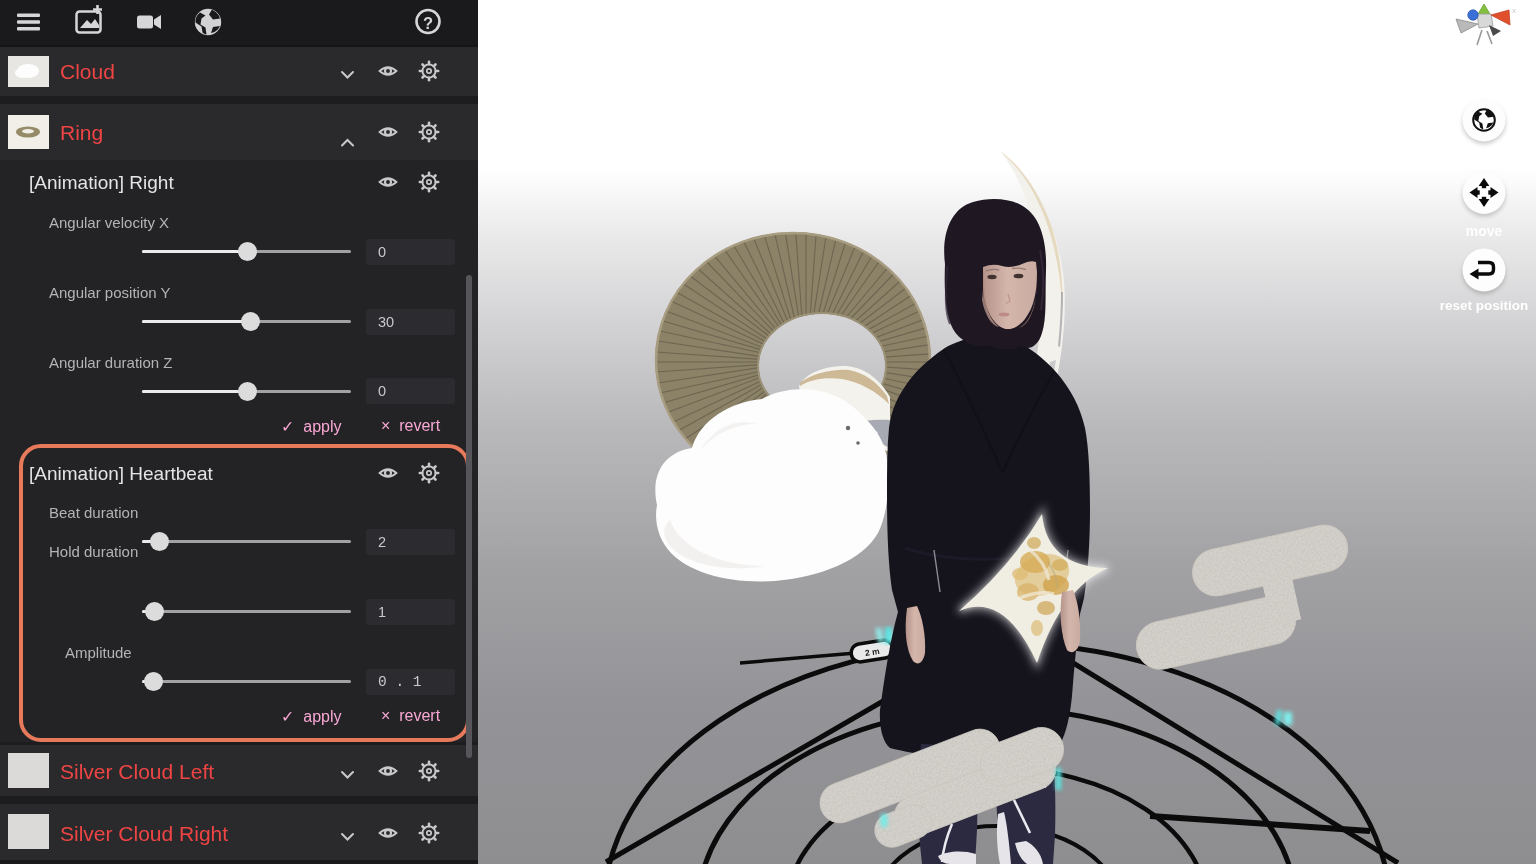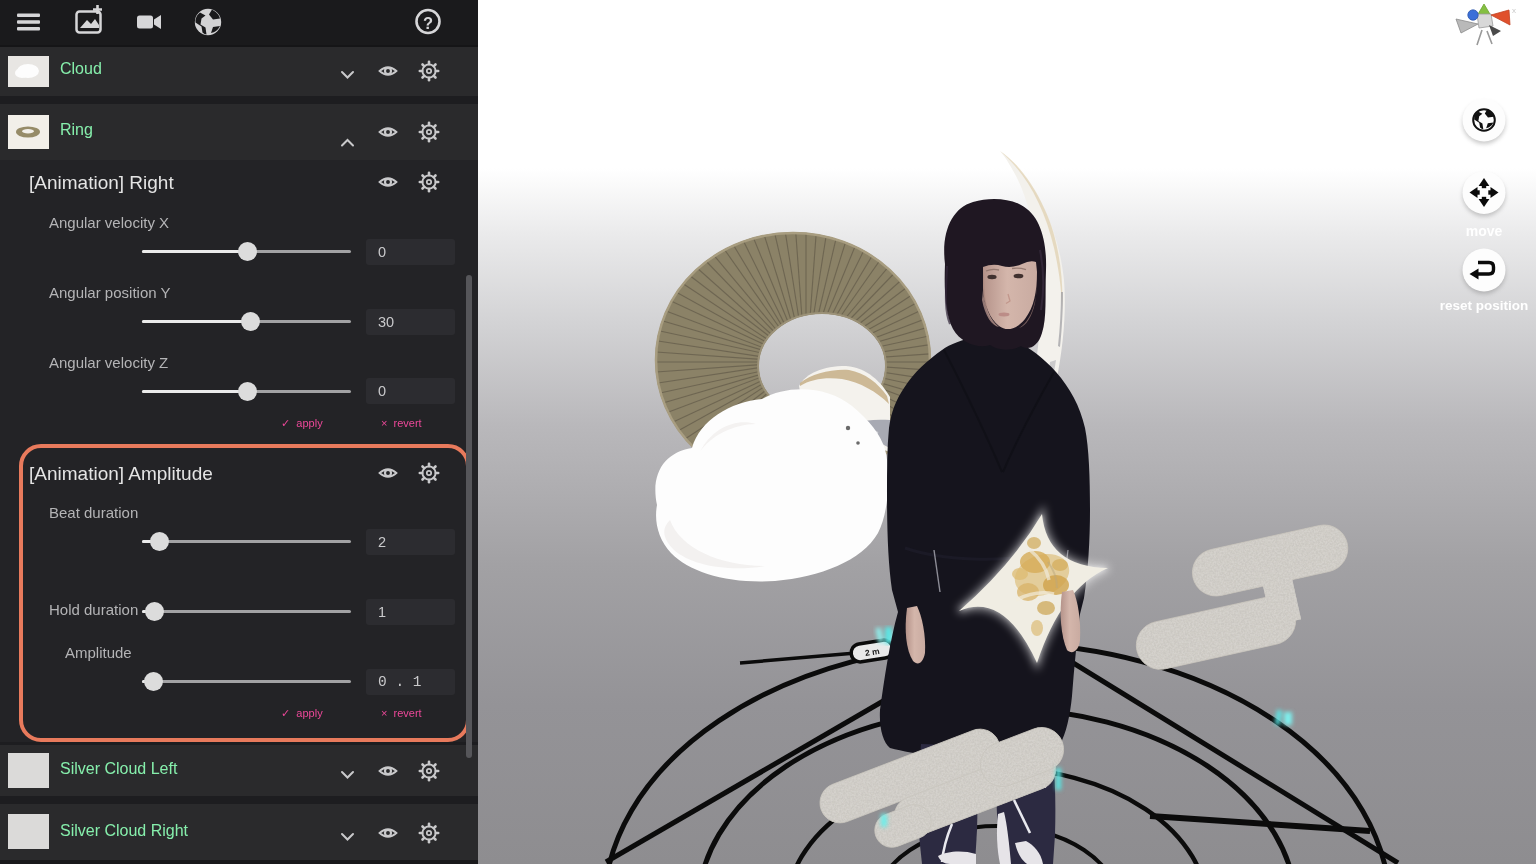--- a/index.html
+++ b/index.html
@@ -1,29 +1,29 @@
 <!DOCTYPE html>
 <html><head><meta charset="utf-8">
 <style>
 html,body{margin:0;padding:0;width:1536px;height:864px;overflow:hidden;background:#8e8d90;font-family:"Liberation Sans",sans-serif;}
 #stage{position:relative;width:1536px;height:864px;}
 #panel{position:absolute;left:0;top:0;width:478px;height:864px;background:#232326;}
 .abs{position:absolute;}
 #toolbar{left:0;top:0;width:478px;height:45px;background:#1a1a1c;}
 .rowcard{left:0;width:478px;background:#2a2a2c;}
 .gap{left:0;width:478px;background:#1d1d20;}
-.rowtxt{font-size:16px;color:#86efac;}
+.rowtxt{font-size:21px;color:#ef4444;}
 .thumb{left:8px;width:41px;}
 .lbl{font-size:15px;color:#b4b4b6;}
 .title{font-size:19px;color:#e4e4e4;}
 .track{height:3px;border-radius:2px;background:#a2a2a4;}
 .fill{position:absolute;left:0;top:0;height:3px;border-radius:2px;background:#ebebeb;}
 .knob{position:absolute;width:19px;height:19px;border-radius:50%;background:#dcdcdc;top:-8px;}
 .vbox{left:366px;width:89px;height:26px;background:#2c2c30;border-radius:3px;color:#c9c9cb;font-size:14.5px;line-height:26px;padding-left:12px;box-sizing:border-box;}
-.ar{font-size:11px;color:#ec4899;}
+.ar{font-size:16px;color:#f9a8d4;}
 #viewport{position:absolute;left:478px;top:0;width:1058px;height:864px;background:linear-gradient(to bottom,#ffffff 0px,#ffffff 168px,#eaeaeb 235px,#d3d3d5 322px,#b9b8bb 425px,#a2a1a4 565px,#949397 705px,#8e8d90 864px);}
 svg text{font-family:"Liberation Sans",sans-serif;}
 </style></head>
 <body>
 <div id="stage">
 <div id="viewport">
 <svg width="1058" height="864" viewBox="478 0 1058 864">
 <defs>
 <filter id="foil" x="-5%" y="-5%" width="110%" height="110%">
 <feTurbulence type="fractalNoise" baseFrequency="0.55" numOctaves="2" seed="11" result="n"></feTurbulence>
@@ -418,31 +418,31 @@
         <div class="fill" style="width:105px;"></div>
         <div class="knob" style="left:96px;"></div>
       </div>
 <div class="abs vbox" style="top:239px;">0</div>
 <div class="abs lbl" style="left:49px;top:284px;">Angular position Y</div>
 <div class="abs track" style="left:142px;top:320px;width:209px;">
         <div class="fill" style="width:108px;"></div>
         <div class="knob" style="left:99px;"></div>
       </div>
 <div class="abs vbox" style="top:309px;">30</div>
-<div class="abs lbl" style="left:49px;top:354px;">Angular velocity Z</div>
+<div class="abs lbl" style="left:49px;top:354px;">Angular duration Z</div>
 <div class="abs track" style="left:142px;top:390px;width:209px;">
         <div class="fill" style="width:105px;"></div>
         <div class="knob" style="left:96px;"></div>
       </div>
 <div class="abs vbox" style="top:378px;">0</div>
 <div class="abs ar" style="left:281px;top:417px;">✓&nbsp; apply</div>
 <div class="abs ar" style="left:381px;top:417px;">×&nbsp; revert</div>
 
 <div class="abs" style="left:19px;top:444px;width:451px;height:298px;border:4px solid #e87a5c;border-radius:22px;box-sizing:border-box;"></div>
-<div class="abs title" style="left:29px;top:463px;">[Animation] Amplitude</div>
+<div class="abs title" style="left:29px;top:463px;">[Animation] Heartbeat</div>
 <div class="abs" style="left:377px;top:462px;"><svg width="22" height="22" viewBox="0 0 22 22">
           <path d="M2.5 11 Q11 3.5 19.5 11 Q11 18.5 2.5 11 Z" fill="none" stroke="#c9c9cb" stroke-width="1.7"></path>
           <circle cx="11" cy="11" r="3" fill="none" stroke="#c9c9cb" stroke-width="2.1"></circle>
         </svg></div>
 <div class="abs" style="left:418px;top:462px;"><svg width="22" height="22" viewBox="0 0 22 22">
           <circle cx="11" cy="11" r="6.6" fill="none" stroke="#c9c9cb" stroke-width="1.9"></circle>
           <circle cx="11" cy="11" r="2.2" fill="none" stroke="#c9c9cb" stroke-width="1.7"></circle>
           <g stroke="#c9c9cb" stroke-width="2.6" stroke-linecap="round">
             <line x1="11" y1="1.8" x2="11" y2="4.2"></line>
             <line x1="11" y1="17.8" x2="11" y2="20.2"></line>
@@ -453,21 +453,21 @@
             <line x1="4.5" y1="17.5" x2="6.2" y2="15.8"></line>
             <line x1="15.8" y1="6.2" x2="17.5" y2="4.5"></line>
           </g>
         </svg></div>
 <div class="abs lbl" style="left:49px;top:504px;">Beat duration</div>
 <div class="abs track" style="left:142px;top:540px;width:209px;">
         <div class="fill" style="width:17px;"></div>
         <div class="knob" style="left:8px;"></div>
       </div>
 <div class="abs vbox" style="top:529px;">2</div>
-<div class="abs lbl" style="left:49px;top:601px;text-align:center;">Hold duration</div>
+<div class="abs lbl" style="left:49px;top:543px;text-align:center;">Hold duration</div>
 <div class="abs track" style="left:142px;top:610px;width:209px;">
         <div class="fill" style="width:12px;"></div>
         <div class="knob" style="left:3px;"></div>
       </div>
 <div class="abs vbox" style="top:599px;">1</div>
 <div class="abs lbl" style="left:65px;top:644px;">Amplitude</div>
 <div class="abs track" style="left:142px;top:680px;width:209px;">
         <div class="fill" style="width:11px;"></div>
         <div class="knob" style="left:2px;"></div>
       </div>

